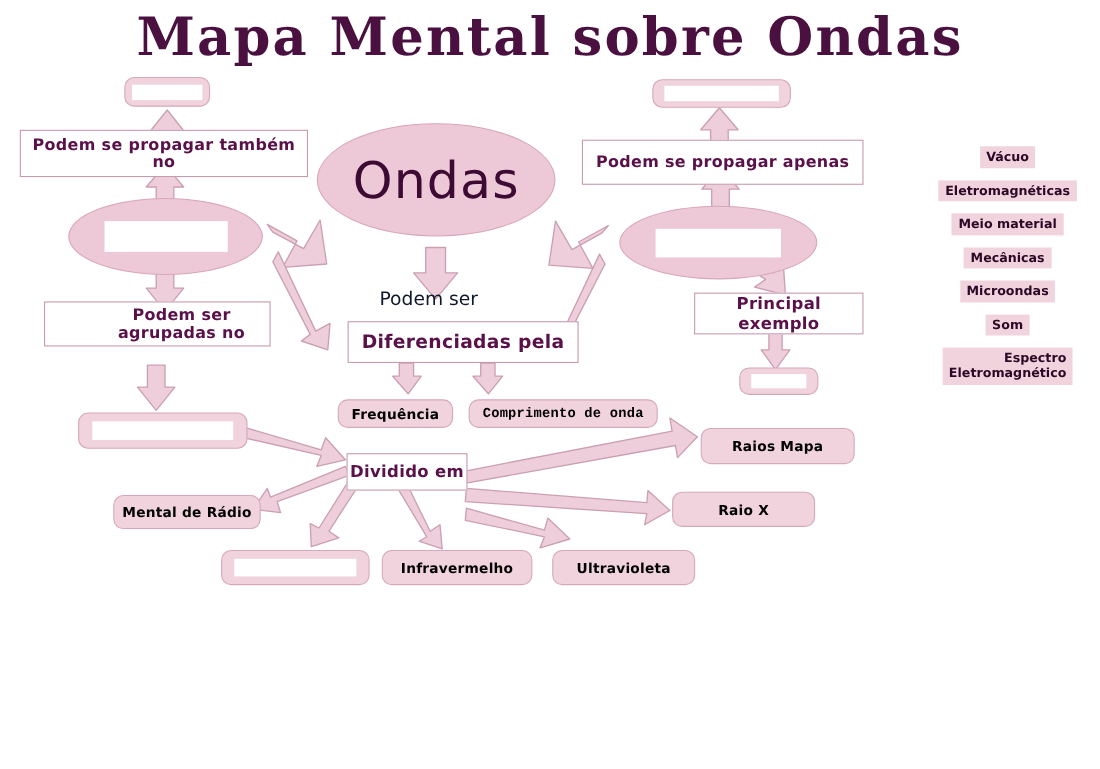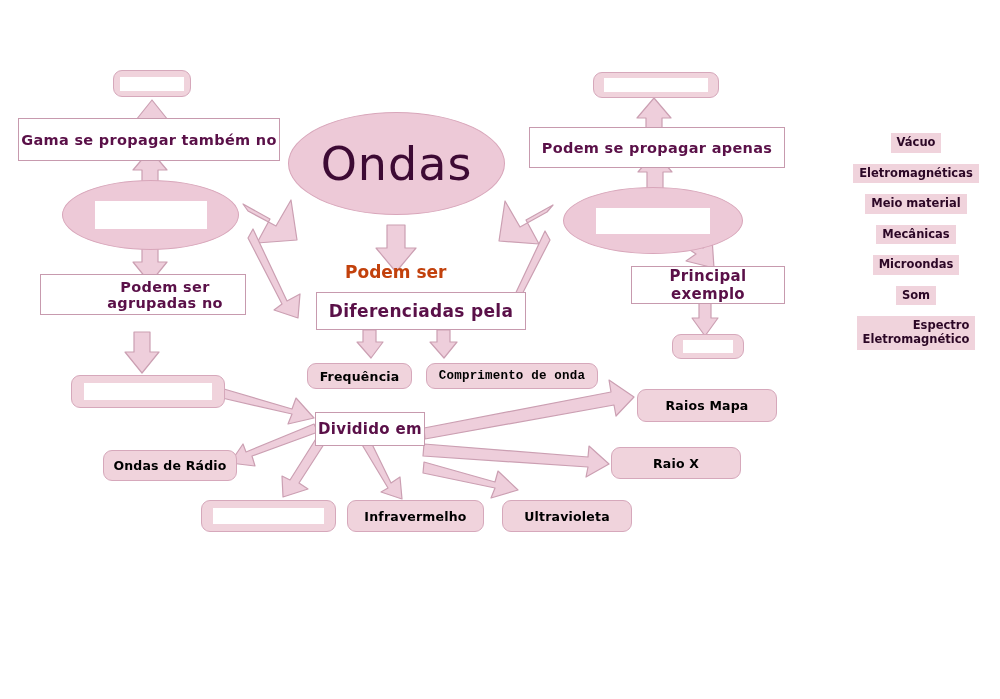--- a/index.html
+++ b/index.html
@@ -105,23 +105,23 @@
     font-family: "DejaVu Sans", sans-serif;
     font-size: 46px;
     color: #3d0a34;
     letter-spacing: 1px;
   }
 
   
   .free-label {
     position: absolute;
     font-family: "DejaVu Sans", sans-serif;
-    font-weight: bold;
+    font-weight: normal;
     font-size: 17px;
-    color: #c2410c;
+    color: #0f172a;
     white-space: nowrap;
     z-index: 6;
   }
 
   
   #wordbank {
     position: absolute;
     left: 836px;
     top: 133px;
     width: 160px;
@@ -154,20 +154,21 @@
     stroke: #cb9fb2;
     stroke-width: 1.2;
     stroke-linejoin: round;
   }
 </style>
 </head>
 <body>
 
 <div id="canvas">
 
+  <div id="title">Mapa Mental sobre Ondas</div>
 
   <svg id="arrows" viewBox="0 0 1000 699">
 
     <g>
       <polygon class="arrow-shape" points="144,120 136,120 152,100 168,120 160,120 160,135 144,135"></polygon>
     </g>
 
     <g>
       <polygon class="arrow-shape" points="142,170 133,170 150,150 167,170 158,170 158,190 142,190"></polygon>
     </g>
@@ -244,21 +245,21 @@
     <g>
       <polygon class="arrow-shape" points="424,428 611,392 609,380 634,397 616,416 614,405 425,439"></polygon>
     </g>
   </svg>
 
   <div class="node blankbox wide" style="left:113px; top:70px; width:78px; height:27px;">
     <div class="blank"></div>
   </div>
 
   <div class="node rect-white" style="left:18px; top:118px; width:262px; height:43px;">
-    <span>Gama se propagar também no</span>
+    <span>Podem se propagar também no</span>
   </div>
 
   <div class="ellipse" style="left:62px; top:180px; width:177px; height:70px;">
     <div class="blank"></div>
   </div>
 
   <div class="node rect-white" style="left:40px; top:274px; width:206px; height:41px;padding-left:44px;">
     <span>Podem ser agrupadas no</span>
   </div>
 
@@ -302,21 +303,21 @@
 
   <div class="node rect-white" style="left:631px; top:266px; width:154px; height:38px; font-size:15px;">
     <span>Principal exemplo</span>
   </div>
 
   <div class="node blankbox" style="left:672px; top:334px; width:72px; height:25px;">
     <div class="blank"></div>
   </div>
 
   <div class="node chip" style="left:103px; top:450px; width:134px; height:31px;">
-    <span>Ondas de Rádio</span>
+    <span>Mental de Rádio</span>
   </div>
 
   <div class="node blankbox wide" style="left:201px; top:500px; width:135px; height:32px;">
     <div class="blank"></div>
   </div>
 
   <div class="node chip" style="left:347px; top:500px; width:137px; height:32px;">
     <span>Infravermelho</span>
   </div>
 

